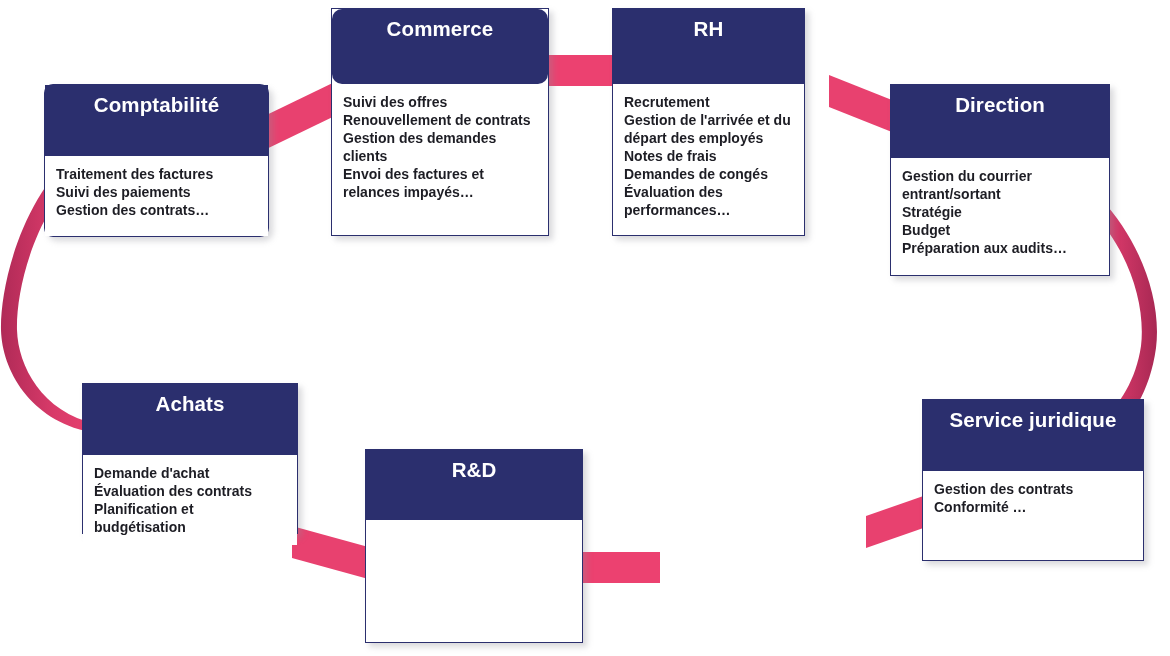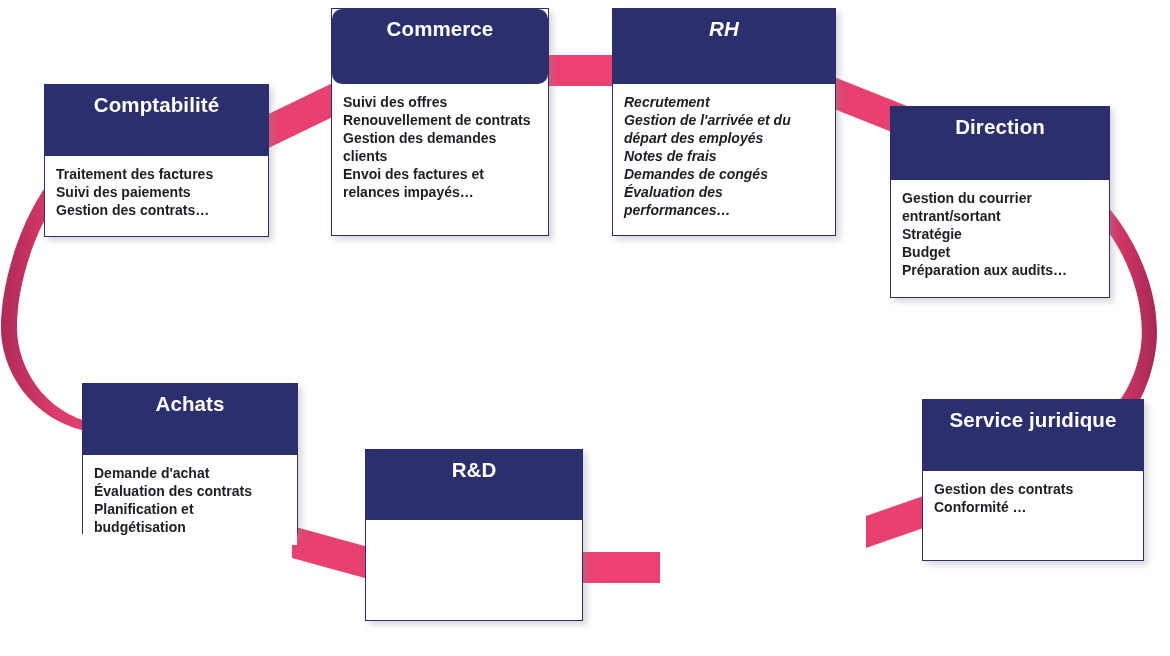--- a/index.html
+++ b/index.html
@@ -110,60 +110,60 @@
 
     <g>
       <rect x="578" y="552" width="82" height="31" fill="#ec4170"></rect>
     </g>
 
     <g>
       <path d="M 372 548 L 292 526 L 292 558 L 372 580 Z" fill="#e8416f"></path>
     </g>
   </svg>
 
-  <div class="node" style="left:44px; top:84px; width:225px; height:153px;">
+  <div class="node" style="left:44px; top:84px; width:225px; height:153px;border-radius:9px;">
     <div class="node-header" style="height:52px;">Comptabilité</div>
     <div class="node-body">Traitement des factures
 Suivi des paiements
 Gestion des contrats…</div>
   </div>
 
   <div class="node" style="left:331px; top:8px; width:218px; height:228px;">
     <div class="node-header" style="height:56px;border-radius:10px;">Commerce</div>
     <div class="node-body">Suivi des offres
 Renouvellement de contrats
 Gestion des demandes clients
 Envoi des factures et relances impayés…</div>
   </div>
 
-  <div class="node" style="left:612px; top:8px; width:224px; height:228px;font-style:italic;">
+  <div class="node" style="left:612px; top:8px; width:193px; height:228px;">
     <div class="node-header" style="height:56px;">RH</div>
     <div class="node-body">Recrutement
 Gestion de l'arrivée et du départ des employés
 Notes de frais
 Demandes de congés
 Évaluation des performances…</div>
   </div>
 
-  <div class="node" style="left:890px; top:84px; width:220px; height:192px;margin-top:22px;">
+  <div class="node" style="left:890px; top:84px; width:220px; height:192px;">
     <div class="node-header" style="height:54px;">Direction</div>
     <div class="node-body">Gestion du courrier entrant/sortant
 Stratégie
 Budget
 Préparation aux audits…</div>
   </div>
 
   <div class="node" style="left:922px; top:399px; width:222px; height:162px;">
     <div class="node-header" style="height:52px;">Service juridique</div>
     <div class="node-body">Gestion des contrats
 Conformité …</div>
   </div>
 
 
-  <div class="node" style="left:365px; top:449px; width:218px; height:172px;justify-content:space-between;">
+  <div class="node" style="left:365px; top:449px; width:218px; height:194px;justify-content:space-between;">
     <div class="node-header" style="height:51px;">R&amp;D</div>
   </div>
 
   <div class="node" style="left:82px; top:383px; width:216px; height:151px;">
     <div class="node-header" style="height:52px;">Achats</div>
     <div class="node-body">Demande d'achat
 Évaluation des contrats
 Planification et budgétisation</div>
   </div>
 

